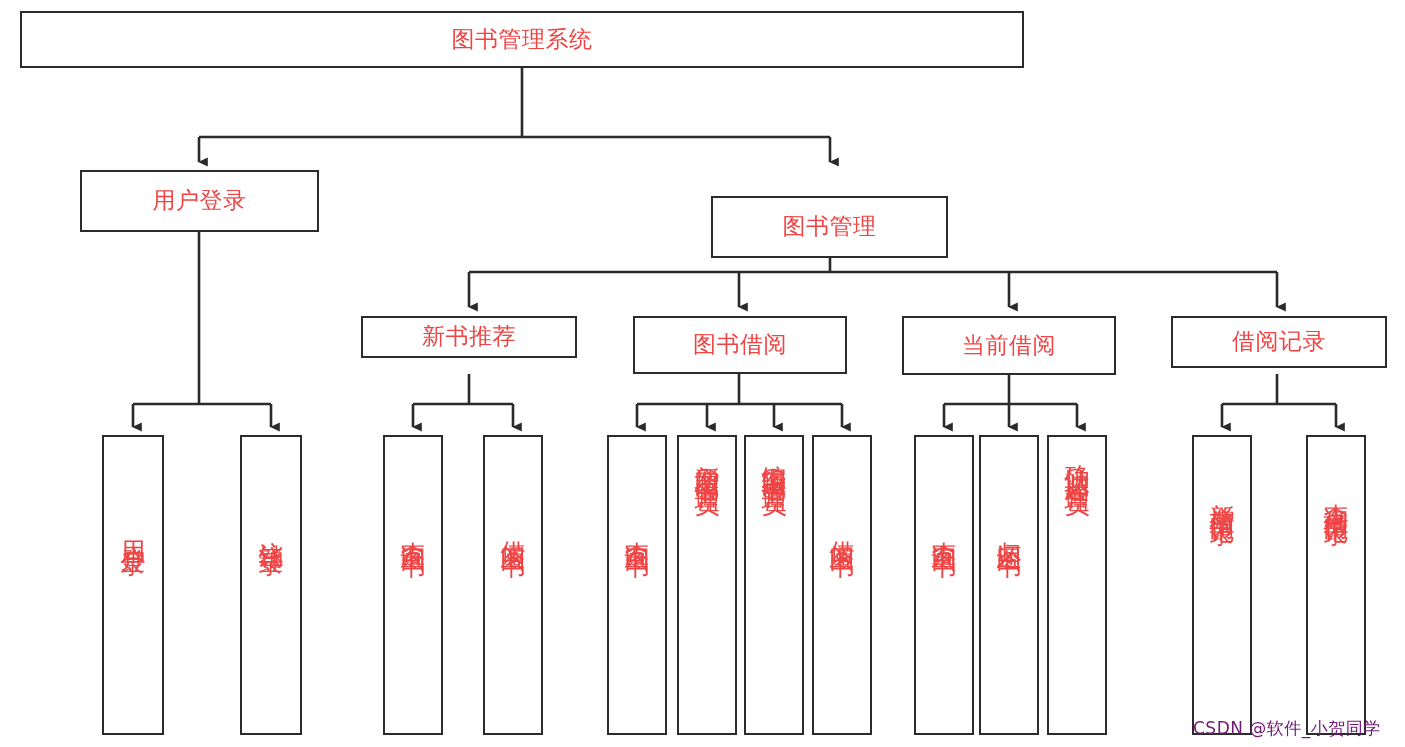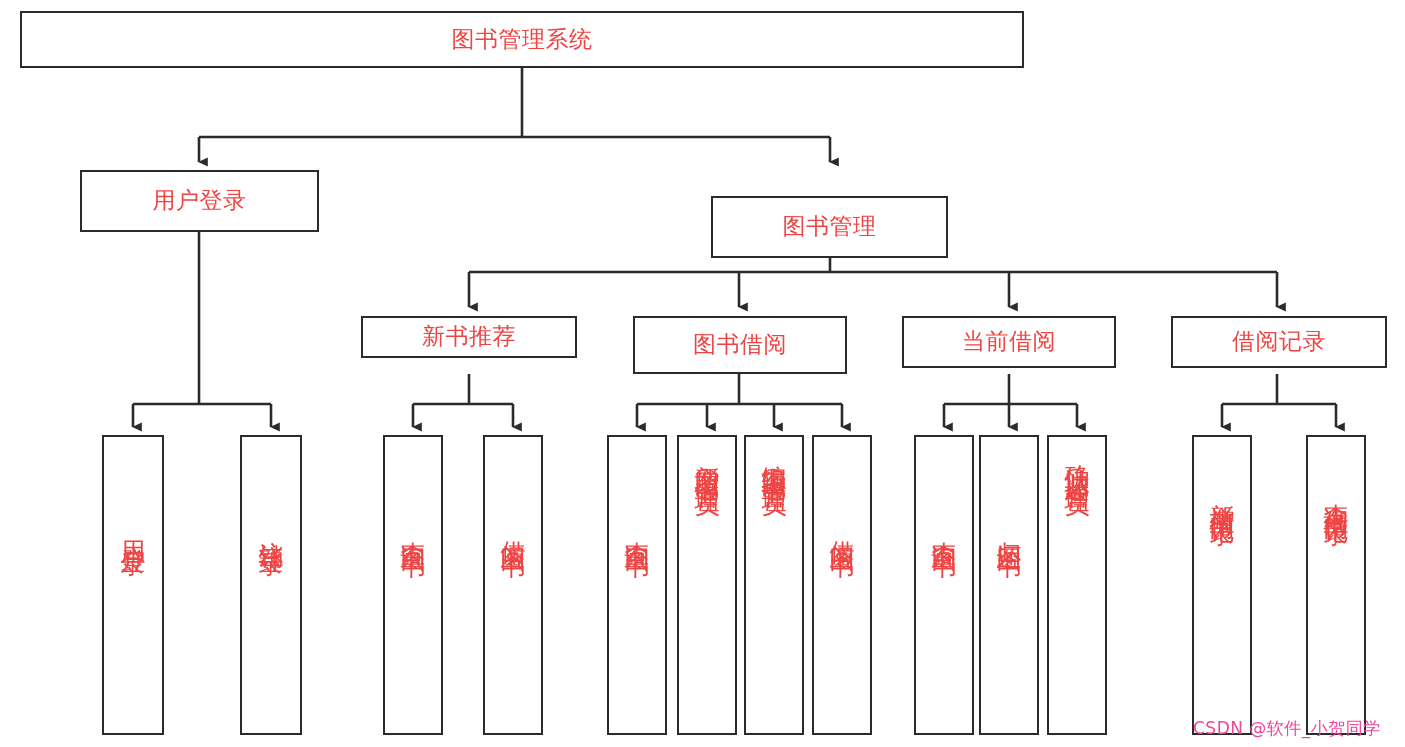--- a/index.html
+++ b/index.html
@@ -47,21 +47,21 @@
   .node.vertical .label {
     writing-mode: vertical-rl;
     text-orientation: upright;
     font-size: 25px;
     letter-spacing: 4px;
     line-height: 1;
     white-space: nowrap;
   }
   .watermark {
     position: absolute;
-    color: #ec4899;
+    color: #701a75;
     font-size: 17px;
     letter-spacing: 0.5px;
     z-index: 3;
     white-space: nowrap;
     pointer-events: none;
   }
 </style>
 </head>
 <body>
 
@@ -127,21 +127,21 @@
   <div class="node horizontal" style="left:711px; top:170px; width:237px; height:62px;margin-top:26px;">
     <span class="label">图书管理</span>
   </div>
 
   <div class="node horizontal" style="left:361px; top:316px; width:216px; height:42px;">
     <span class="label">新书推荐</span>
   </div>
   <div class="node horizontal" style="left:633px; top:316px; width:214px; height:58px;">
     <span class="label">图书借阅</span>
   </div>
-  <div class="node horizontal" style="left:902px; top:316px; width:214px; height:52px;">
+  <div class="node horizontal" style="left:902px; top:316px; width:214px; height:59px;">
     <span class="label">当前借阅</span>
   </div>
   <div class="node horizontal" style="left:1171px; top:316px; width:216px; height:52px;">
     <span class="label">借阅记录</span>
   </div>
 
   <div class="node vertical" style="left:102px; top:435px; width:62px; height:300px; padding-top:84px;">
     <span class="label">用户登录</span>
   </div>
   <div class="node vertical" style="left:240px; top:435px; width:62px; height:300px; padding-top:84px;">

